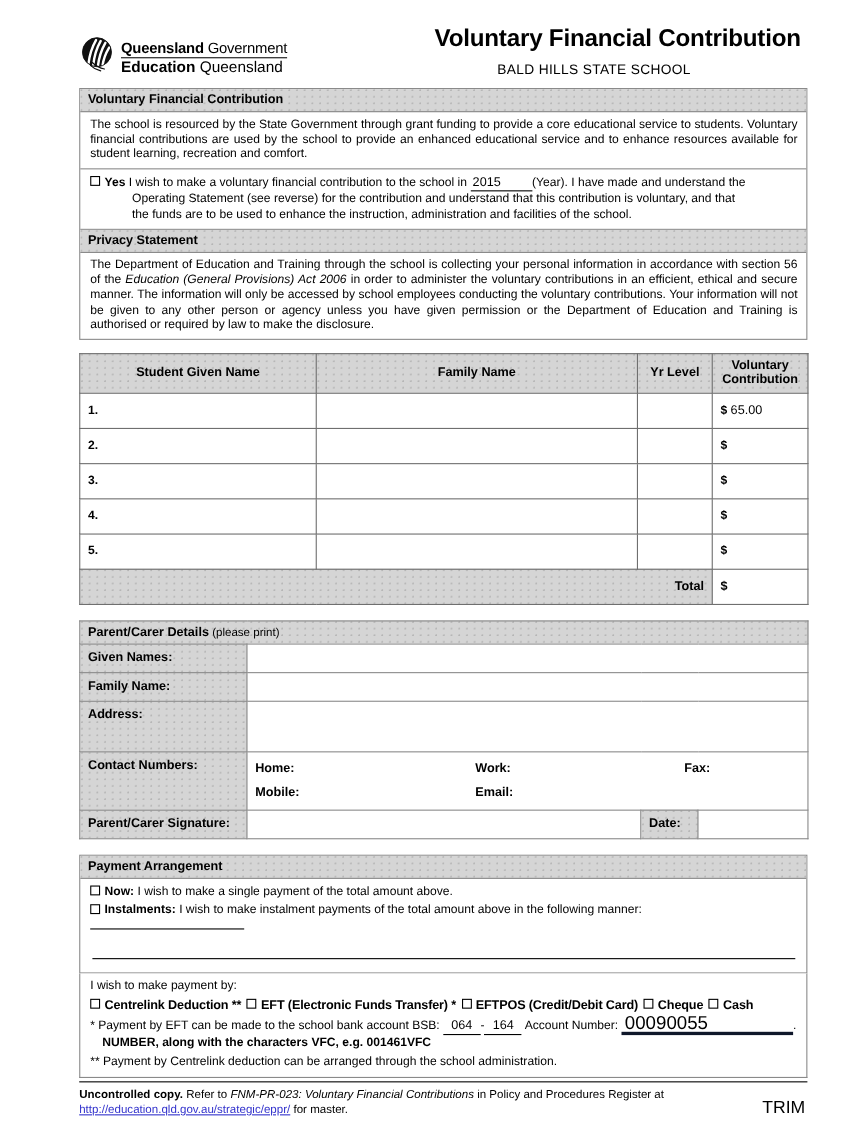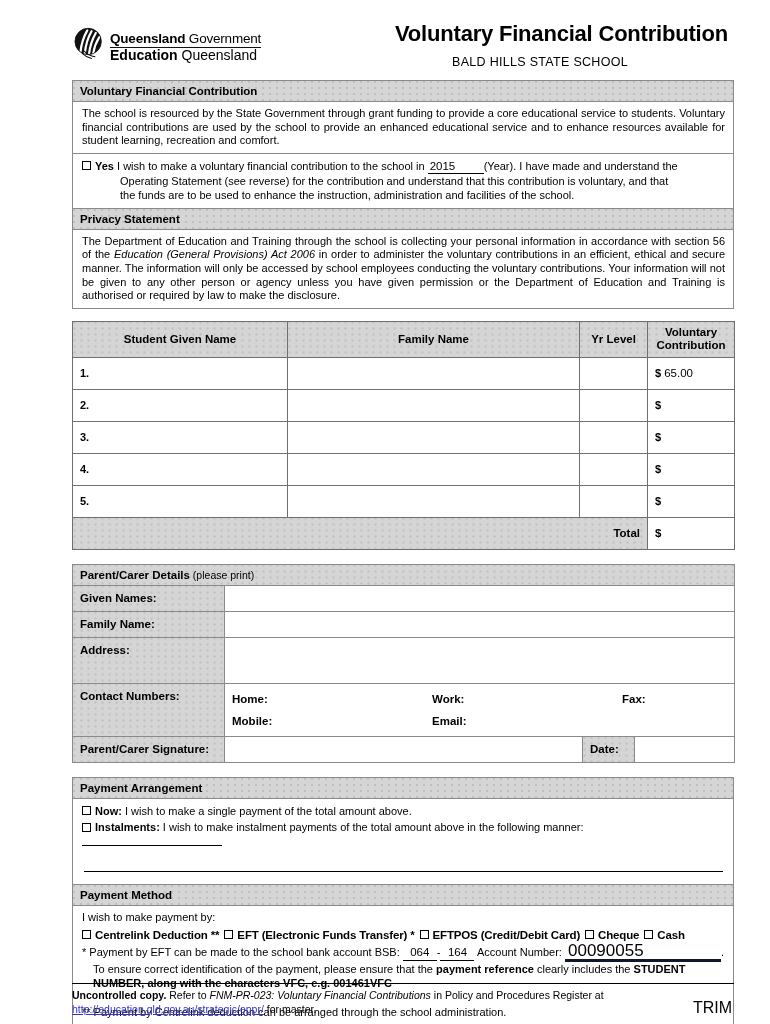--- a/index.html
+++ b/index.html
@@ -18,21 +18,21 @@
   .page {
     position: relative;
     width: 770px;
     height: 1024px;
     box-sizing: border-box;
   }
 
   
   .header {
     display: flex;
-    align-items: flex-start;
+    align-items: center;
     padding: 22px 34px 0 72px;
     height: 72px;
     box-sizing: border-box;
   }
   .logo-block {
     display: flex;
     align-items: flex-start;
     flex: 0 0 auto;
     margin-top: 5px;
   }
@@ -462,32 +462,30 @@
           <span class="cbx"></span><span class="b">Now:</span><span> I wish to make a single payment of the total amount above.</span>
         </div>
         <div>
           <span class="cbx"></span><span class="b">Instalments:</span><span> I wish to make instalment payments of the total amount above in the following manner:</span> <span class="ruleline"></span>
         </div>
         <div class="longrule"></div>
       </div>
     </div>
 
     <div class="box sec-method" style="border-top:none;">
-      <div class="bar">Payment Method</div>
       <div class="pm-body">
         <div class="pm-intro">I wish to make payment by:</div>
         <div class="pm-options">
           <span class="opt"><span class="cbx"></span><span>Centrelink Deduction **</span></span><span class="opt"><span class="cbx"></span><span>EFT (Electronic Funds Transfer) *</span></span><span class="opt"><span class="cbx"></span><span>EFTPOS (Credit/Debit Card)</span></span><span class="opt"><span class="cbx"></span><span>Cheque</span></span><span class="opt"><span class="cbx"></span><span>Cash</span></span>
         </div>
         <div class="pm-note">
           <span>* Payment by EFT can be made to the school bank account BSB: </span><span class="bsbfield">064</span><span>-</span><span class="bsbfield">164</span><span> Account Number: </span><span class="acctfield">00090055</span><span>.</span>
-          <span class="ind"><span>To ensure correct identification of the payment, please ensure that the </span><span class="bold">payment reference</span><span> clearly includes the </span><span class="bold">STUDENT</span></span>
           <span class="ind"><span class="bold">NUMBER</span><span class="bold">, along with the characters VFC, e.g. 001461VFC</span></span>
         </div>
-        <div class="pm-note" style="margin-top:14px">** Payment by Centrelink deduction can be arranged through the school administration.</div>
+        <div class="pm-note" style="margin-top:3px">** Payment by Centrelink deduction can be arranged through the school administration.</div>
       </div>
     </div>
 
   </div>
 
   <div class="footer">
     <div class="footer-row">
       <div class="footer-main">
         <div><span class="bold">Uncontrolled copy.</span><span> Refer to </span><span class="ital">FNM-PR-023:  Voluntary Financial Contributions</span><span> in Policy and Procedures Register at</span></div>
         <div><span class="link">http://education.qld.gov.au/strategic/eppr/</span><span> for master.</span></div>

